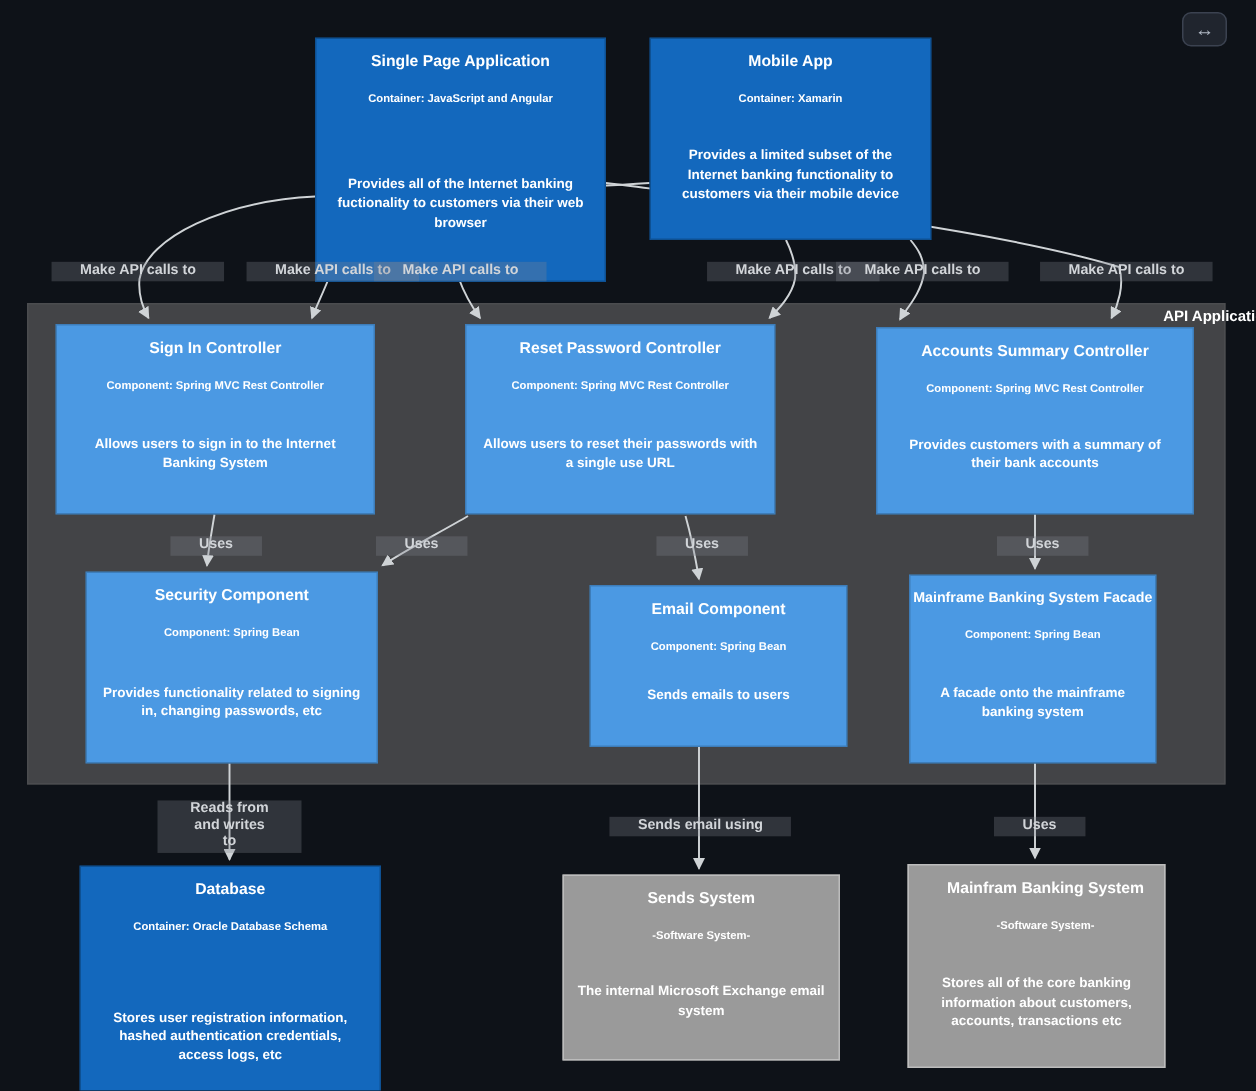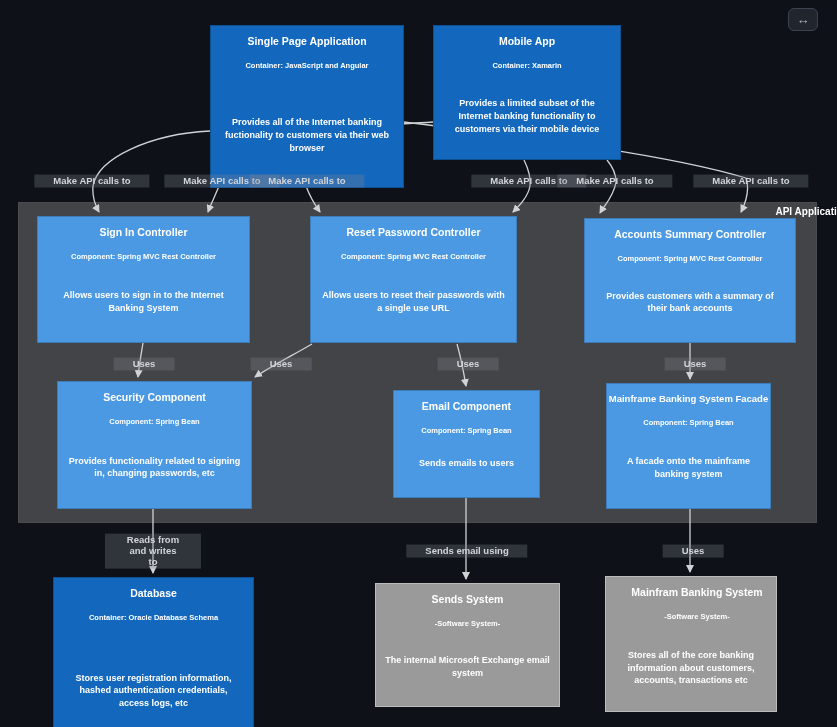--- a/index.html
+++ b/index.html
@@ -103,21 +103,21 @@
   <div class="n-meta">Component: Spring MVC Rest Controller</div>
   <div class="n-desc">Provides customers with a summary of their bank accounts</div>
 </div>
 
 <div class="node comp" style="left:57px;top:381px;width:195px;height:128px;">
   <div class="n-title">Security Component</div>
   <div class="n-meta">Component: Spring Bean</div>
   <div class="n-desc">Provides functionality related to signing in, changing passwords, etc</div>
 </div>
 
-<div class="node comp" style="left:393px;top:390px;width:147px;height:108px;">
+<div class="node comp" style="left:393px;top:390px;width:172px;height:108px;">
   <div class="n-title">Email Component</div>
   <div class="n-meta">Component: Spring Bean</div>
   <div class="n-desc">Sends emails to users</div>
 </div>
 
 <div class="node comp" style="left:606px;top:383px;width:165px;height:126px;">
   <div class="n-title t-small">Mainframe Banking System Facade</div>
   <div class="n-meta">Component: Spring Bean</div>
   <div class="n-desc">A facade onto the mainframe banking system</div>
 </div>

